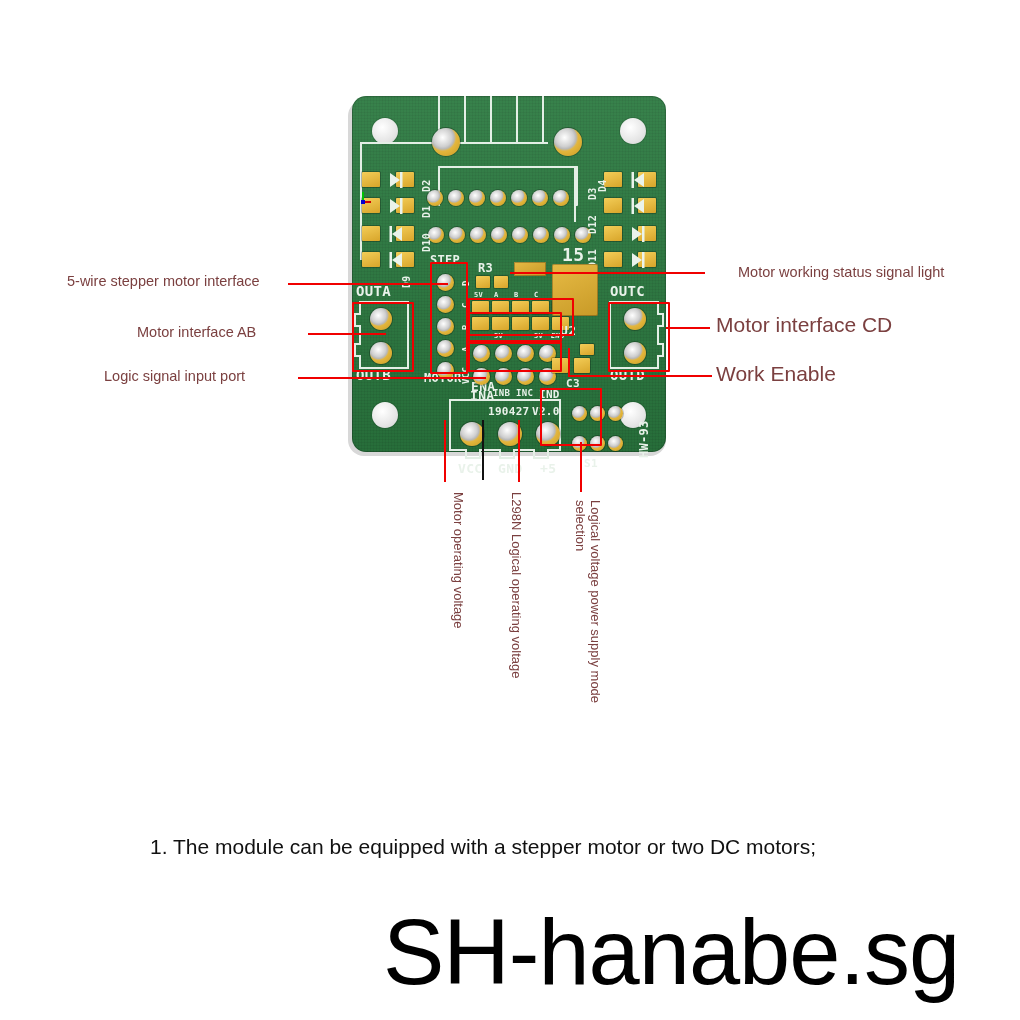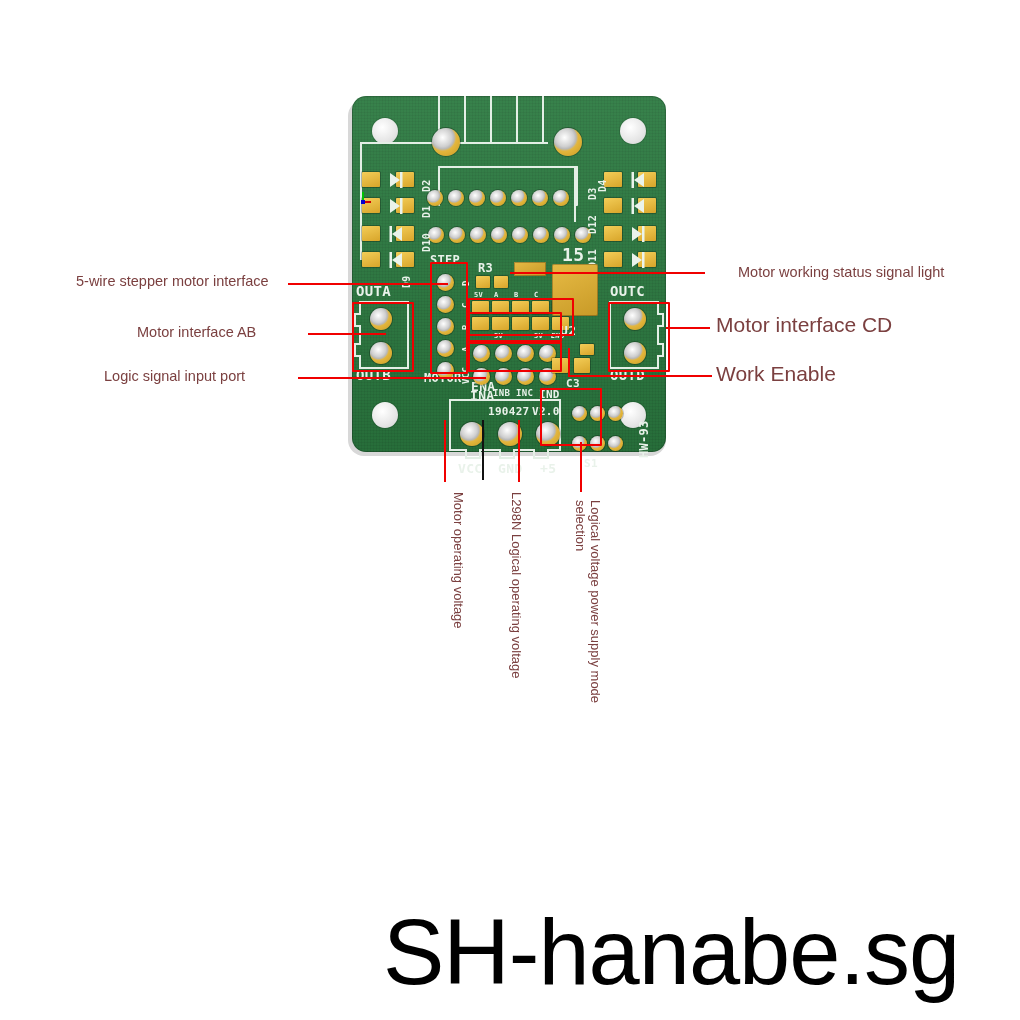--- a/index.html
+++ b/index.html
@@ -263,21 +263,21 @@
 
   <div class="hl" style="left:352px;top:302px;width:58px;height:66px;"></div>
   <div class="hl" style="left:430px;top:262px;width:34px;height:108px;"></div>
   <div class="hl" style="left:468px;top:298px;width:102px;height:34px;"></div>
   <div class="hl" style="left:468px;top:342px;width:90px;height:26px;"></div>
   <div class="hl" style="left:468px;top:312px;width:90px;height:26px;"></div>
   <div class="hl" style="left:608px;top:302px;width:58px;height:66px;"></div>
   <div class="hl" style="left:540px;top:388px;width:58px;height:54px;"></div>
 
   <div class="ln" style="left:288px;top:283px;width:160px;height:2px;"></div>
-  <div class="lbl lbl-sm" style="left:76px;top:281px;transform:translateY(-50%);">5-wire stepper motor interface</div>
+  <div class="lbl lbl-sm" style="left:67px;top:281px;transform:translateY(-50%);">5-wire stepper motor interface</div>
 
   <div class="ln" style="left:308px;top:333px;width:78px;height:2px;"></div>
   <div class="lbl lbl-sm" style="left:137px;top:332px;transform:translateY(-50%);">Motor interface AB</div>
 
   <div class="ln" style="left:298px;top:377px;width:188px;height:2px;"></div>
   <div class="lbl lbl-sm" style="left:104px;top:376px;transform:translateY(-50%);">Logic signal input port</div>
 
   <div class="ln" style="left:510px;top:272px;width:195px;height:2px;"></div>
   <div class="lbl lbl-sm" style="left:714px;top:272px;transform:translateY(-50%);margin-left:24px;">Motor working status signal light</div>
 
@@ -294,17 +294,18 @@
   <div class="ln-blk" style="left:482px;top:420px;width:2px;height:60px;"></div>
 
   <div class="ln" style="left:518px;top:420px;width:2px;height:62px;"></div>
   <div class="vlbl" style="left:508px;top:492px;height:230px;">L298N Logical operating voltage</div>
 
   <div class="ln" style="left:580px;top:442px;width:2px;height:50px;"></div>
   <div class="vlbl" style="left:572px;top:500px;height:246px;">Logical voltage power supply mode
 selection</div>
 
   <div class="notes">
+    <p class="note">1. The module can be equipped with a stepper motor or two DC motors;</p>
   </div>
 
   <div class="wm">SH-hanabe.sg</div>
 
 </div>
 
 </body></html>

